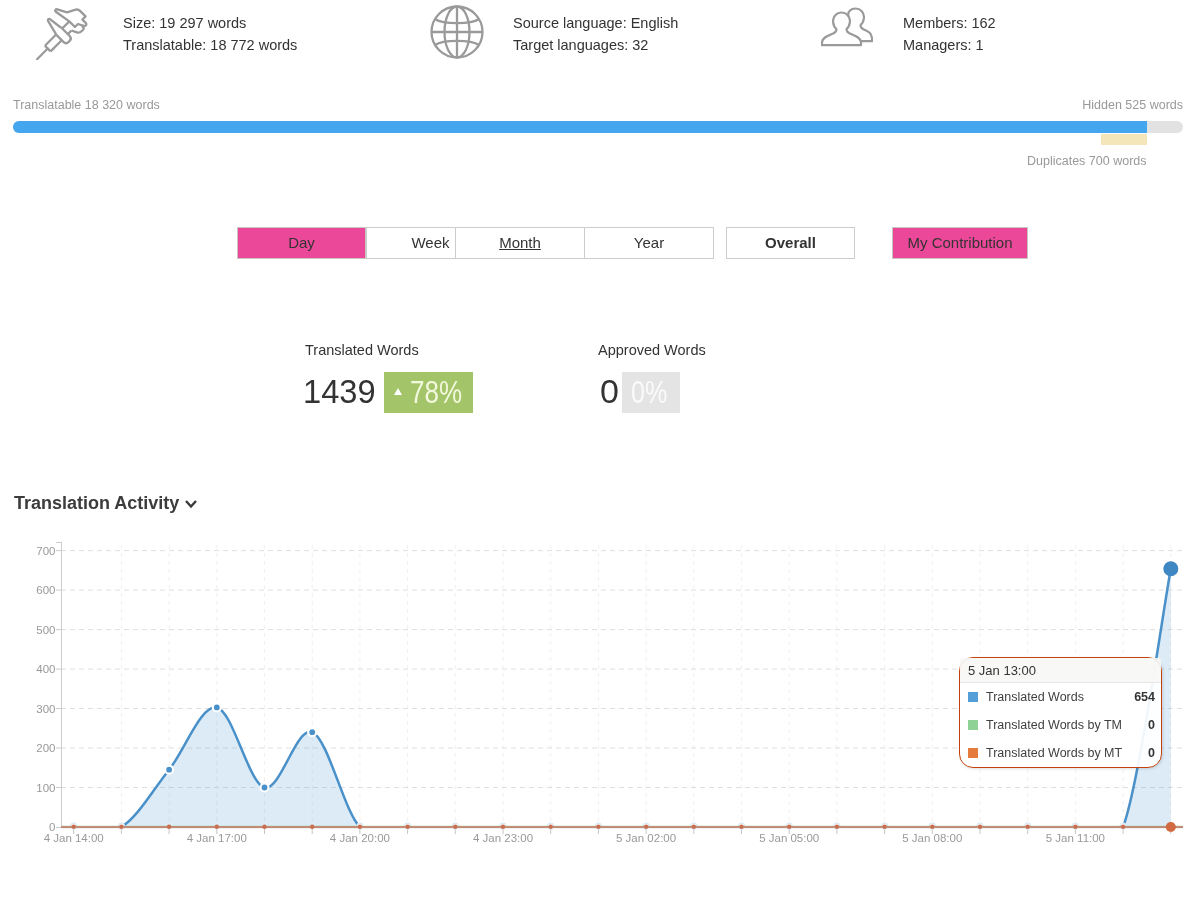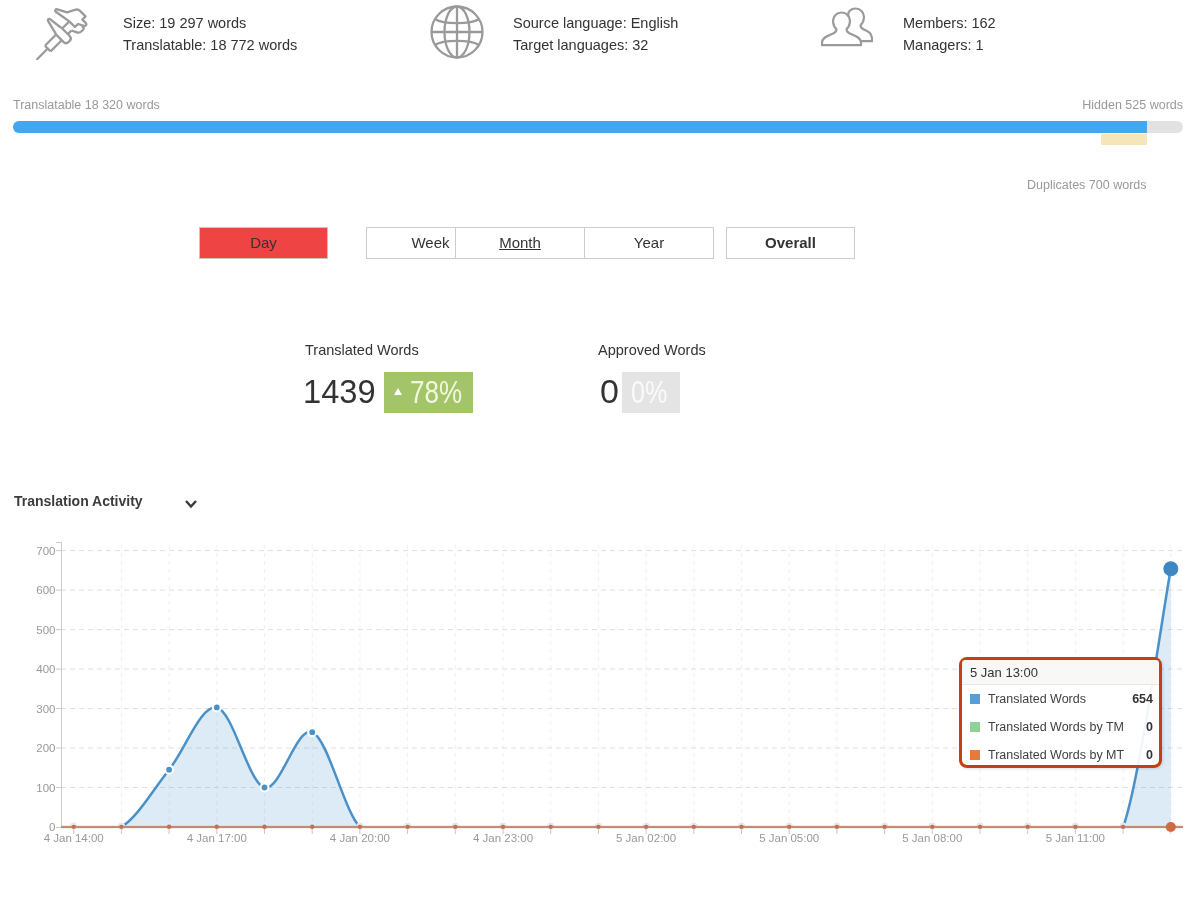--- a/index.html
+++ b/index.html
@@ -3,21 +3,21 @@
 <meta charset="utf-8">
 <style>
 * { margin:0; padding:0; box-sizing:border-box; }
 html,body { width:1203px; height:903px; background:#fff; font-family:"Liberation Sans", sans-serif; }
 #page { position:relative; width:1203px; height:903px; overflow:hidden; background:#fff; }
 .abs { position:absolute; }
 .lbl { font-size:14.5px; color:#333; line-height:22px; }
 .gray { color:#999; font-size:12.5px; }
 .btn { position:absolute; top:227px; height:32px; border:1px solid #ccc; background:#fff;
   color:#333; font-size:15px; text-align:center; line-height:30px; }
-.btn.active { background:#ef4444; border-color:#c9c7bd; }
+.btn.active { background:#ec4899; border-color:#c9c7bd;margin-left:38px; }
 </style>
 </head>
 <body>
 <div id="page">
 
   <svg class="abs" style="left:36px;top:4px" width="56" height="56" viewBox="0 0 56 56" fill="none" stroke="#9a9a9a" stroke-width="2.3" stroke-linejoin="round">
     <g transform="translate(28,29) rotate(-45) translate(-31,-25)">
       <path d="M43 20.5 L40.2 4.2 C40 2.5 42.2 2 43 3.5 L47.8 12.5 L55 16.3 C57 17.2 58 18.7 58 21 L58 28.5 L53.5 28.5 L53.5 33.2 C53.5 35.5 51.2 35.8 50.1 33.9 L47.2 28.5 L43 28.5 Z"></path>
       <path d="M24.3 21 L28.2 5.4 C28.7 3.6 30.8 3.8 31 5.6 L32.6 18.8"></path>
       <path d="M24.3 21 L24.3 30.8 C24.3 33 25.8 34.6 27.9 34.6 L29.4 34.6 C31.5 34.6 32.9 33 32.9 30.8 L32.9 18.6"></path>
@@ -44,42 +44,43 @@
     <path d="M27.5 10.5 C26 5.2 30.5 2.5 34.5 2.5 C39.3 2.5 43.6 6.3 42.9 12.2 C42.5 15.5 41.3 17.6 39.7 18.9 C39.2 20.9 39.9 22.3 44 24.1 C48.6 26.1 50.1 27.4 51 32 L51 35.2 L40 35.2"></path>
     <path d="M20.5 6.5 C25.3 6.5 29.6 10.3 28.9 16.2 C28.5 19.5 27.3 21.6 25.7 22.9 C25.2 24.9 25.9 26.3 30 28.1 C34.6 30.1 39.1 31.4 40 36 L40 39.2 L1 39.2 L1 36 C1.9 31.4 6.4 30.1 11 28.1 C15.1 26.3 15.8 24.9 15.3 22.9 C13.7 21.6 12.5 19.5 12.1 16.2 C11.4 10.3 15.7 6.5 20.5 6.5 Z"></path>
   </svg>
   <div class="abs lbl" style="left:903px;top:12px;">Members: 162<br>Managers: 1</div>
 
   <div class="abs gray" style="left:13px;top:98px;">Translatable 18 320 words</div>
   <div class="abs gray" style="right:20px;top:98px;">Hidden 525 words</div>
   <div class="abs" style="left:13px;top:121px;width:1170px;height:12px;border-radius:6px;background:#e2e2e2;"></div>
   <div class="abs" style="left:13px;top:121px;width:1134px;height:12px;border-radius:6px 0 0 6px;background:#43a6ee;"></div>
   <div class="abs" style="left:1101px;top:134px;width:46px;height:11px;background:#f5e6ba;"></div>
-  <div class="abs gray" style="left:1027px;top:154px;margin-top:24px;">Duplicates 700 words</div>
+  <div class="abs gray" style="left:1027px;top:154px;">Duplicates 700 words</div>
 
   <div class="btn active" style="left:199px;width:129px;">Day</div>
   <div class="btn" style="left:327px;width:129px;margin-left:39px;">Week</div>
   <div class="btn" style="left:455px;width:130px;text-decoration:underline;">Month</div>
   <div class="btn" style="left:584px;width:130px;">Year</div>
   <div class="btn" style="left:726px;width:129px;font-weight:bold;">Overall</div>
+  <div class="btn active" style="left:854px;width:136px;">My Contribution</div>
 
   <div class="abs lbl" style="left:305px;top:339px;">Translated Words</div>
   <div class="abs" style="left:303px;top:374px;font-size:34px;line-height:34px;color:#333;transform:scaleX(0.96);transform-origin:left top;">1439</div>
   <div class="abs" style="left:384px;top:372px;width:89px;height:41px;background:#a3c469;"></div>
   <svg class="abs" style="left:394px;top:387.5px;" width="8" height="7">
       <path d="M4 0 L8 7 L0 7 Z" fill="#fff"></path>
     </svg>
   <div class="abs" style="left:410px;top:377px;font-size:31px;line-height:31px;color:#f2f8dd;transform:scaleX(0.84);transform-origin:left top;">78%</div>
 
   <div class="abs lbl" style="left:598px;top:339px;">Approved Words</div>
   <div class="abs" style="left:600px;top:374px;font-size:34px;line-height:34px;color:#333;">0</div>
   <div class="abs" style="left:622px;top:372px;width:58px;height:41px;background:#e4e4e4;"></div>
   <div class="abs" style="left:631px;top:377px;font-size:31px;line-height:31px;color:#fafafa;transform:scaleX(0.81);transform-origin:left top;">0%</div>
 
-  <div class="abs" style="left:14px;top:493px;font-size:14px;font-weight:700;color:#3c3c3c;">Translation Activity</div>
+  <div class="abs" style="left:14px;top:493px;font-size:18px;font-weight:700;color:#3c3c3c;">Translation Activity</div>
   <svg class="abs" style="left:184px;top:499px;" width="14" height="10" viewBox="0 0 14 10" fill="none" stroke="#3b3b3b" stroke-width="2.4">
       <path d="M2 2 L7 7.5 L12 2"></path>
     </svg>
 
   <svg class="abs" style="left:0;top:0;" width="1203" height="903" viewBox="0 0 1203 903">
 
     <g stroke="#f0f0f0" stroke-width="1" stroke-dasharray="4,4">
       <path d="M121.4 545 V827"></path>
         <path d="M169.1 545 V827"></path>
         <path d="M216.8 545 V827"></path>
@@ -236,21 +237,21 @@
         <text x="359.9" y="842">4 Jan 20:00</text>
         <text x="503.0" y="842">4 Jan 23:00</text>
         <text x="646.1" y="842">5 Jan 02:00</text>
         <text x="789.2" y="842">5 Jan 05:00</text>
         <text x="932.3" y="842">5 Jan 08:00</text>
         <text x="1075.4" y="842">5 Jan 11:00</text>
     </g>
   </svg>
 
 
-  <div class="abs" style="left:959px;top:657px;width:203px;height:111px;background:rgba(255,255,255,0.92);border:3px solid #c2410c;border-radius:8px;box-shadow:1px 1px 3px rgba(0,0,0,0.12);">
+  <div class="abs" style="left:959px;top:657px;width:203px;height:111px;background:rgba(255,255,255,0.92);border:1px solid #c2410c;border-radius:14px;box-shadow:1px 1px 3px rgba(0,0,0,0.12);">
     <div style="height:25px;background:rgba(247,247,245,0.9);border-bottom:1px solid #e6e6e6;border-radius:3px 3px 0 0;line-height:25px;padding-left:8px;font-size:13px;color:#333;">5 Jan 13:00</div>
     <div style="padding:0 6px 0 8px;">
       <div style="height:28px;line-height:28px;font-size:12.5px;color:#3f3f3f;"><span style="display:inline-block;width:10px;height:10px;background:#549fd7;margin-right:8px;vertical-align:-1px;"></span>Translated Words<span style="float:right;font-weight:700;color:#333;">654</span></div>
       <div style="height:28px;line-height:28px;font-size:12.5px;color:#3f3f3f;"><span style="display:inline-block;width:10px;height:10px;background:#8fd295;margin-right:8px;vertical-align:-1px;"></span>Translated Words by TM<span style="float:right;font-weight:700;color:#333;">0</span></div>
       <div style="height:28px;line-height:28px;font-size:12.5px;color:#3f3f3f;"><span style="display:inline-block;width:10px;height:10px;background:#e57b3d;margin-right:8px;vertical-align:-1px;"></span>Translated Words by MT<span style="float:right;font-weight:700;color:#333;">0</span></div>
     </div>
   </div>
 
 </div>
 

